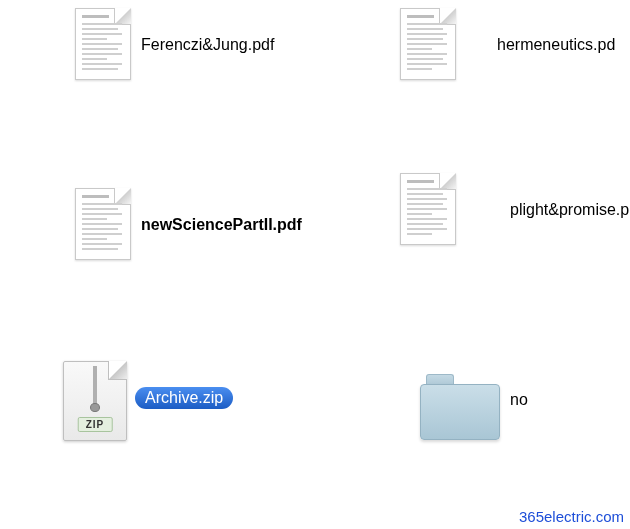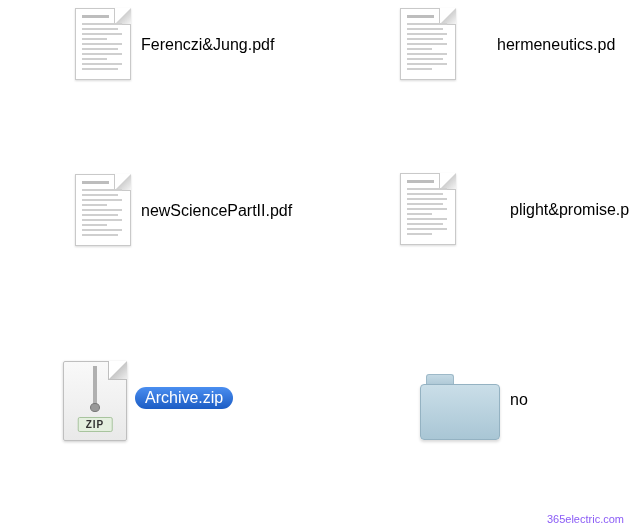--- a/index.html
+++ b/index.html
@@ -168,22 +168,22 @@
     background: #2a6cd8;
     background: linear-gradient(#4a8ef0, #1b5cc4);
     color: #fff;
     font-weight: 500;
   }
 
   .watermark {
     position: absolute;
     bottom: 4px;
     right: 6px;
-    font-size: 11px;
-    color: #8b5cf6;
+    font-size: 15px;
+    color: #1d4ed8;
     font-family: Arial, sans-serif;
   }
 </style>
 </head>
 <body>
 
 <div class="desktop">
 
   <div class="file-item" style="left:75px; top:0;">
     <div class="icon-wrap">
@@ -220,21 +220,21 @@
             <span class="long"></span>
             <span class="mid"></span>
             <span class="long"></span>
             <span class="short"></span>
       </div>
         </div>
     </div>
     <div class="filename">hermeneutics.pd</div>
   </div>
 
-  <div class="file-item" style="left:75px; top:166px;">
+  <div class="file-item" style="left:75px; top:180px;font-weight:bold;">
     <div class="icon-wrap">
       <div class="pdf-icon">
           <div class="doclines">
         <span class="head"></span>
             <span class="long"></span>
             <span class="mid"></span>
             <span class="long"></span>
             <span class="short"></span>
             <span class="long"></span>
             <span class="mid"></span>

